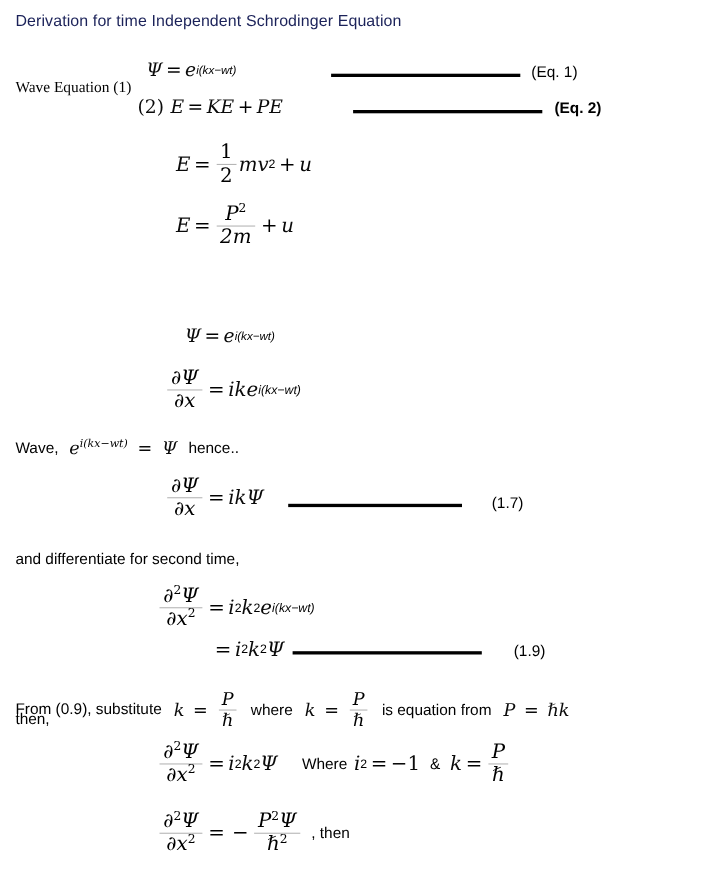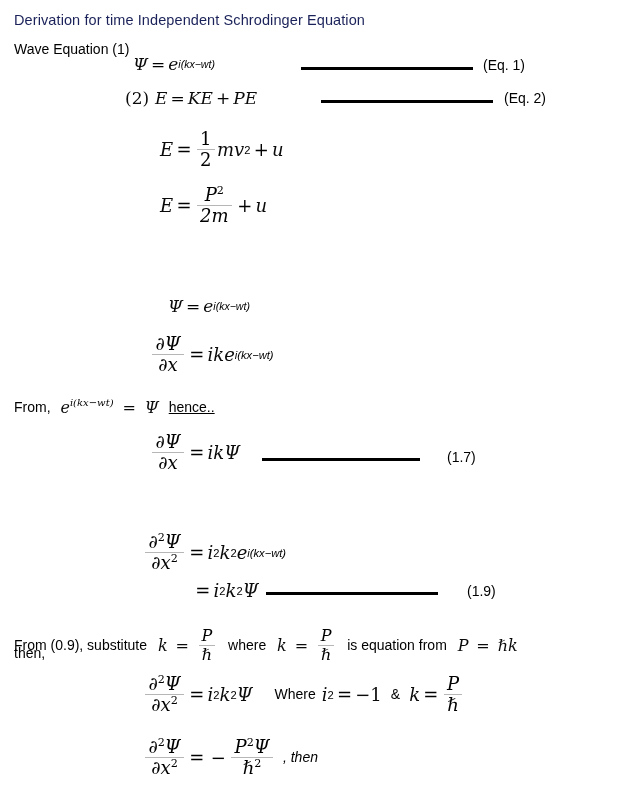--- a/index.html
+++ b/index.html
@@ -114,21 +114,21 @@
     white-space: nowrap;
   }
 </style>
 </head>
 <body>
 
 <div class="page">
 
   <div class="doc-title">Derivation for time Independent Schrodinger Equation</div>
 
-  <div class="prose" style="left:14px; top:41px;">Wave Equation (1)</div>
+  <div class="prose" style="left:14px; top:72px;font-family:Liberation Serif, serif;">Wave Equation (1)</div>
 
   <div class="mrow" style="left:133px; top:54px; font-size:17px;">
     <span class="math">Ψ</span>
     <span class="op">=</span>
     <span class="math">e</span>
       <sup class="ex">i(kx−wt)</sup>
   </div>
 
   <div class="rule" style="left:301px; top:67px; width:172px;"></div>
   <div class="tag" style="left:483px; top:57px;">(Eq. 1)</div>
@@ -137,21 +137,21 @@
     <span class="up math" style="font-style:normal;">(2)</span>
     <span style="width:6px"></span>
     <span class="math">E</span>
     <span class="op">=</span>
     <span class="math">KE</span>
     <span class="op">+</span>
     <span class="math">PE</span>
   </div>
 
   <div class="rule" style="left:321px; top:100px; width:172px;"></div>
-  <div class="tag" style="left:504px; top:90px;">(Eq. 2)</div>
+  <div class="tag" style="left:504px; top:90px;font-weight:bold;">(Eq. 2)</div>
 
   <div class="mrow" style="left:160px; top:130px; font-size:18px;">
     <span class="math">E</span>
     <span class="op">=</span>
     <span class="frac">
       <span class="num" style="font-style:normal;">1</span>
       <span class="bar"></span>
       <span class="den" style="font-style:normal;">2</span>
     </span>
     <span class="math">m</span>
@@ -188,42 +188,43 @@
       <span class="den"><span>∂</span><span>x</span></span>
     </span>
     <span class="op">=</span>
     <span class="math">i</span>
     <span class="math">k</span>
     <span class="math">e</span>
       <sup class="ex">i(kx−wt)</sup>
   </div>
 
   <div class="prose" style="left:14px; top:398px;">
-    <span>From,</span>
+    <span>Wave,</span>
     <span class="math" style="font-size:16px; margin-left:6px;">e</span><sup class="ex" style="font-family:'DejaVu Serif',serif; font-size:10px;">i(kx−wt)</sup>
     <span class="math" style="font-size:16px; font-style:normal; margin:0 5px;">=</span>
     <span class="math" style="font-size:16px;">Ψ</span>
-    <span style="margin-left:6px;text-decoration:underline;">hence..</span>
+    <span style="margin-left:6px;">hence..</span>
   </div>
 
   <div class="mrow" style="left:150px; top:433px; font-size:18px;">
     <span class="frac">
       <span class="num"><span>∂</span><span>Ψ</span></span>
       <span class="bar"></span>
       <span class="den"><span>∂</span><span>x</span></span>
     </span>
     <span class="op">=</span>
     <span class="math">i</span>
     <span class="math">k</span>
     <span class="math">Ψ</span>
   </div>
 
   <div class="rule" style="left:262px; top:458px; width:158px;"></div>
   <div class="tag" style="left:447px; top:449px;">(1.7)</div>
 
+  <div class="prose" style="left:14px; top:500px;">and differentiate for second time,</div>
 
   <div class="mrow" style="left:143px; top:533px; font-size:18px;">
     <span class="frac">
       <span class="num"><span>∂</span><sup class="exn">2</sup><span>Ψ</span></span>
       <span class="bar"></span>
       <span class="den"><span>∂</span><span>x</span><sup class="exn">2</sup></span>
     </span>
     <span class="op">=</span>
     <span class="math">i</span>
       <sup class="exn">2</sup>
@@ -304,16 +305,16 @@
       <span class="bar"></span>
       <span class="den"><span>∂</span><span>x</span><sup class="exn">2</sup></span>
     </span>
     <span class="op">=</span>
     <span class="op">−</span>
     <span class="frac">
       <span class="num"><span>P</span><sup class="exn">2</sup><span>Ψ</span></span>
       <span class="bar"></span>
       <span class="den"><span style="font-style:normal;">ℏ</span><sup class="exn">2</sup></span>
     </span>
-    <span class="prose" style="position:static; margin-left:8px; font-size:14px;font-style:italic;">, then</span>
+    <span class="prose" style="position:static; margin-left:8px; font-size:14px;">, then</span>
   </div>
 
 </div>
 
 </body></html>

